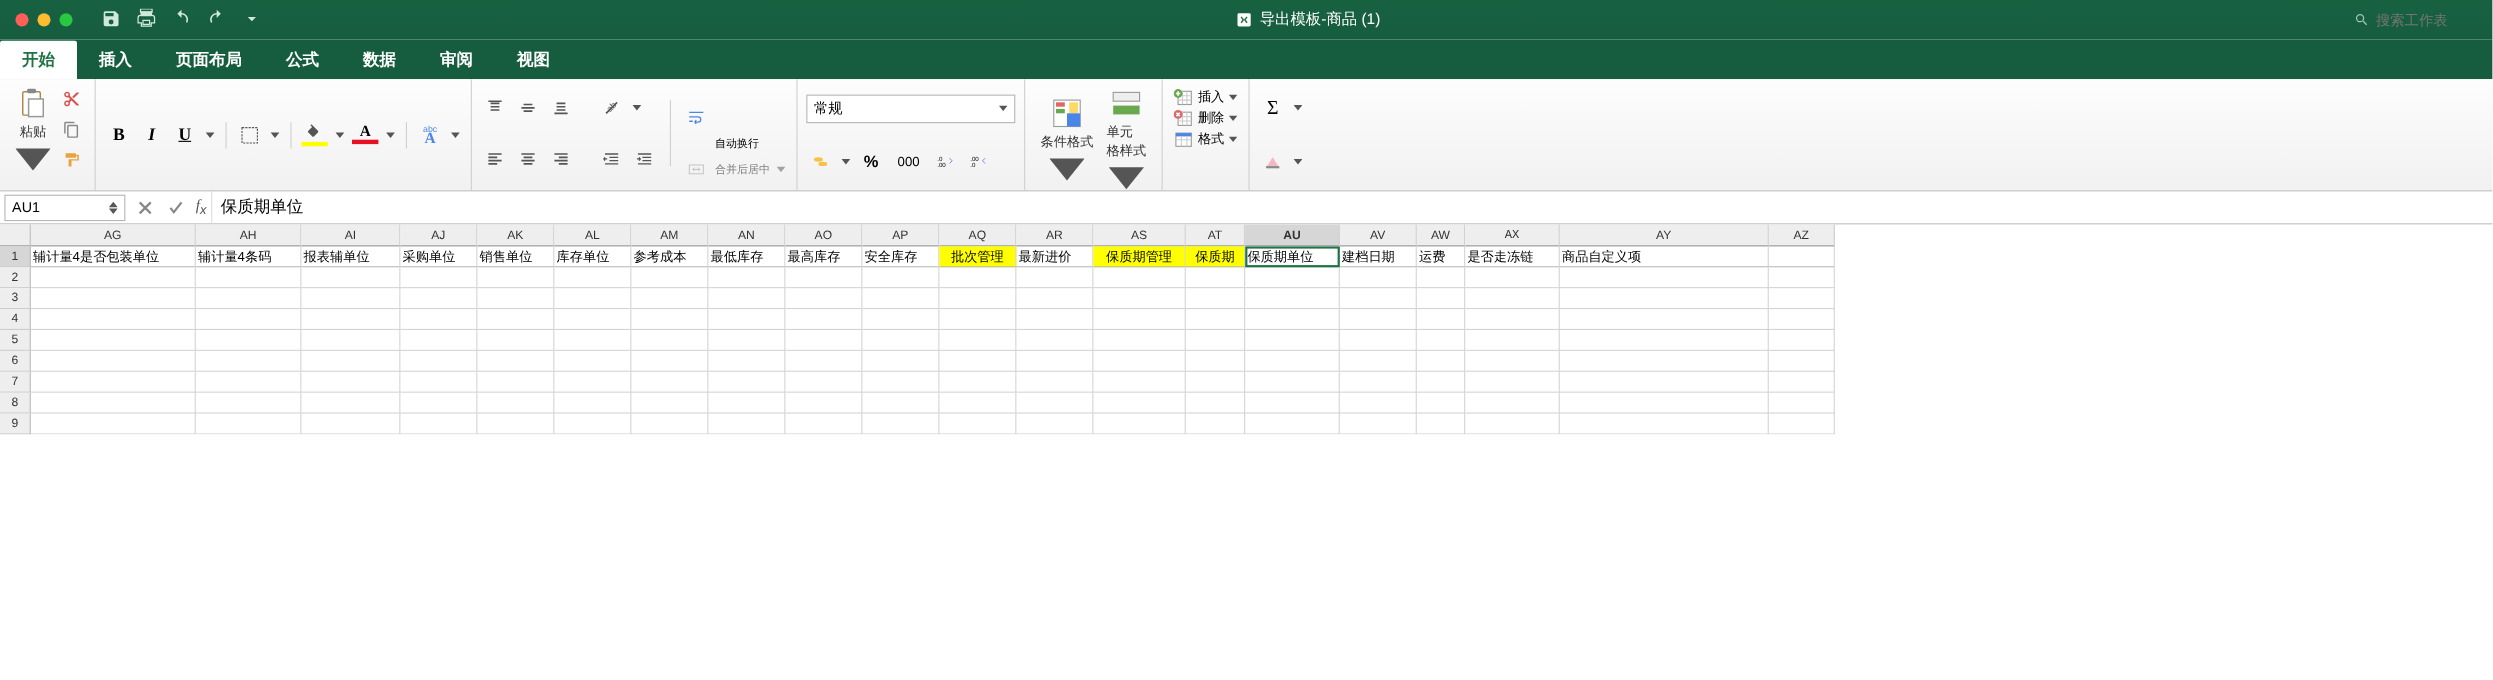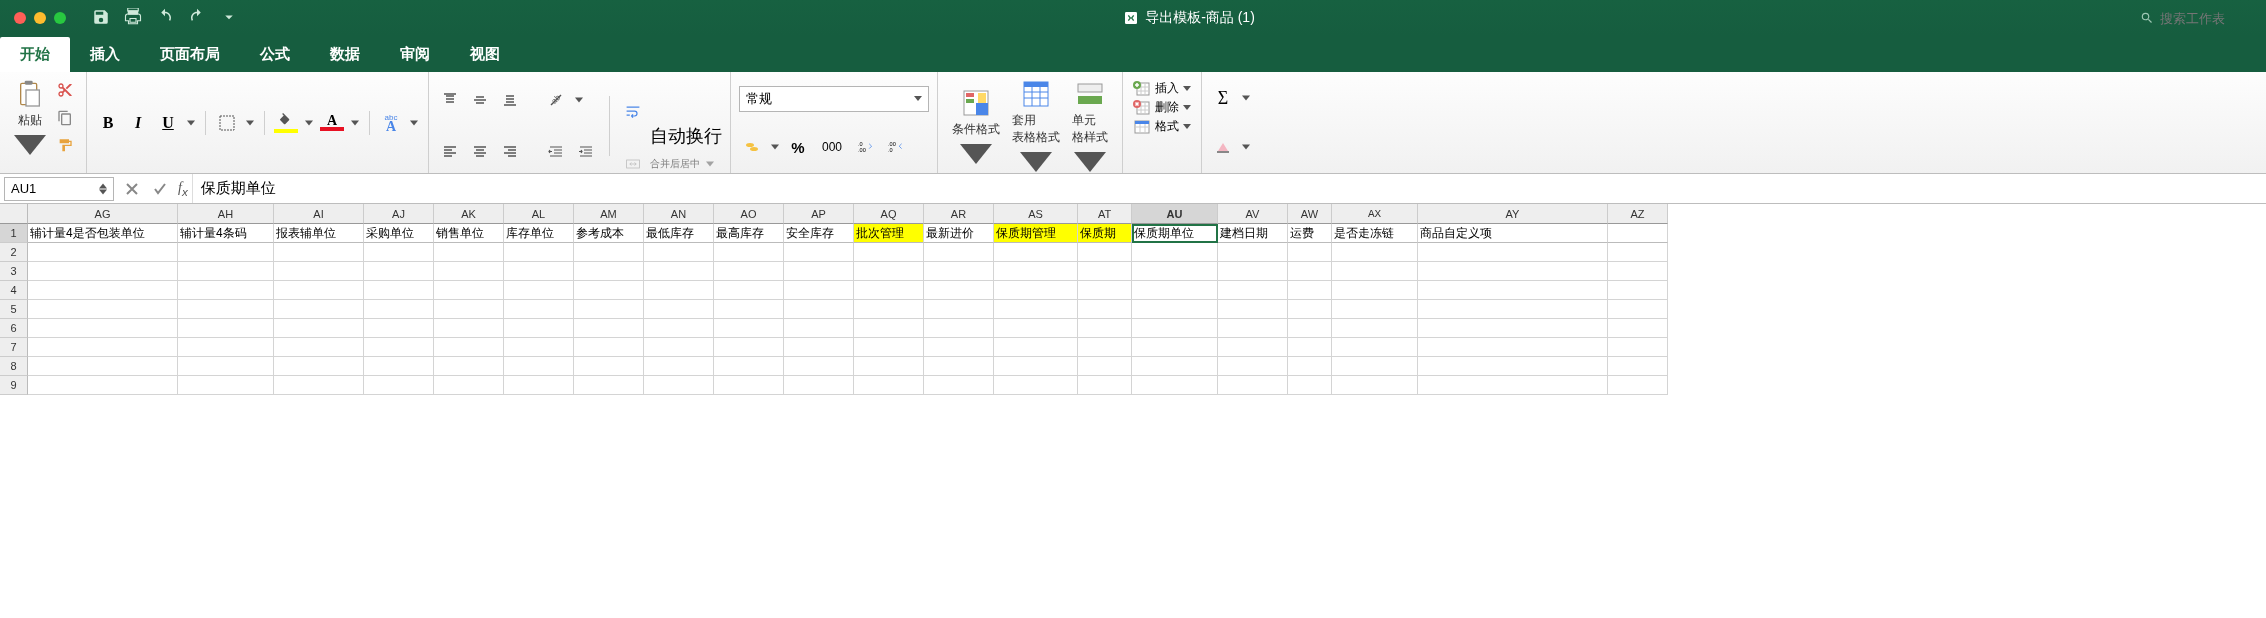--- a/index.html
+++ b/index.html
@@ -52,21 +52,21 @@
 .sheet { display:flex; }
 .colhead-row, .data-row { display:flex; }
 .rownums { display:flex; flex-direction:column; }
 .rh { width:28px; height:19px; background:#eee; border-right:1px solid #bbb; border-bottom:1px solid #ccc; text-align:center; font-size:11px; color:#333; line-height:19px; }
 .rh.corner { height:20px; border-bottom:1px solid #999; }
 .rh.sel { background:#d6d6d6; }
 .grid { flex:1; overflow:hidden; }
 .ch { height:20px; background:#eee; border-right:1px solid #ccc; border-bottom:1px solid #999; text-align:center; font-size:11px; color:#333; line-height:20px; flex-shrink:0; }
 .ch.sel { background:#d6d6d6; font-weight:bold; }
 .cell { height:19px; border-right:1px solid #d4d4d4; border-bottom:1px solid #d4d4d4; font-size:12px; padding:0 2px; line-height:19px; overflow:hidden; white-space:nowrap; flex-shrink:0; }
-.cell.hl { background:#ffff00; }
+.cell.hl { background:#ffff00;text-align:center; }
 .cell.selcell { outline:2px solid #217346; outline-offset:-2px; background:#fff; position:relative; z-index:2; }
 .row1 .cell { border-bottom:1px solid #bbb; }
 </style>
 </head>
 <body>
 
 <div class="titlebar">
   <div class="traffic">
     <div class="dot r"></div>
     <div class="dot y"></div>
@@ -277,21 +277,21 @@
         </div>
       </div>
       <div class="sep" style="height:60px;align-self:center;margin:0 10px;"></div>
       <div class="group-rows">
         <div class="group-row">
           <div class="smbtn">
               <svg viewBox="0 0 20 20">
                 <path d="M2 4h16M2 9h10a3 3 0 010 6h-4m0 0l2-2m-2 2l2 2M2 14h4" stroke="#4a86e8" stroke-width="1.5" fill="none"></path>
               </svg>
             </div>
-          <span style="font-size:18px;cursor:pointer;margin-top:48px;">自动换行</span>
+          <span style="font-size:10px;cursor:pointer;margin-top:48px;">自动换行</span>
         </div>
         <div class="group-row" style="opacity:.5;">
           <div class="smbtn">
               <svg viewBox="0 0 20 20">
                 <rect x="2" y="5" width="16" height="10" fill="none" stroke="#888"></rect>
                 <path d="M6 10h8M6 10l2-2M6 10l2 2M14 10l-2-2M14 10l-2 2" stroke="#888" fill="none"></path>
               </svg>
             </div>
           <span style="font-size:10px;">合并后居中</span>
           <div class="dd">
@@ -354,32 +354,20 @@
     <div style="display:flex;">
       <div class="bigbtn">
         <svg viewBox="0 0 32 32">
             <rect x="4" y="4" width="24" height="24" fill="#fff" stroke="#999"></rect>
             <rect x="6" y="6" width="8" height="4" fill="#e06666"></rect>
             <rect x="6" y="12" width="8" height="4" fill="#6aa84f"></rect>
             <rect x="18" y="6" width="8" height="10" fill="#ffd966"></rect>
             <rect x="16" y="16" width="12" height="12" fill="#4a86e8"></rect>
           </svg>
         <span>条件格式</span>
-          <svg width="8" height="5" viewBox="0 0 8 5">
-            <path d="M0 0l4 5 4-5z" fill="#555"></path>
-          </svg>
-      </div>
-      <div class="bigbtn">
-        <svg viewBox="0 0 32 32">
-            <rect x="4" y="4" width="24" height="24" fill="#fff" stroke="#4a86e8"></rect>
-            <rect x="4" y="4" width="24" height="5" fill="#4a86e8"></rect>
-            <path d="M4 14h24M4 20h24M12 9v19M20 9v19" stroke="#4a86e8"></path>
-          </svg>
-        <span style="white-space:pre;">套用
-表格格式</span>
           <svg width="8" height="5" viewBox="0 0 8 5">
             <path d="M0 0l4 5 4-5z" fill="#555"></path>
           </svg>
       </div>
       <div class="bigbtn">
         <svg viewBox="0 0 32 32">
             <rect x="4" y="6" width="24" height="8" fill="#eee" stroke="#999"></rect>
             <rect x="4" y="18" width="24" height="8" fill="#6aa84f"></rect>
           </svg>
         <span style="white-space:pre;">单元

